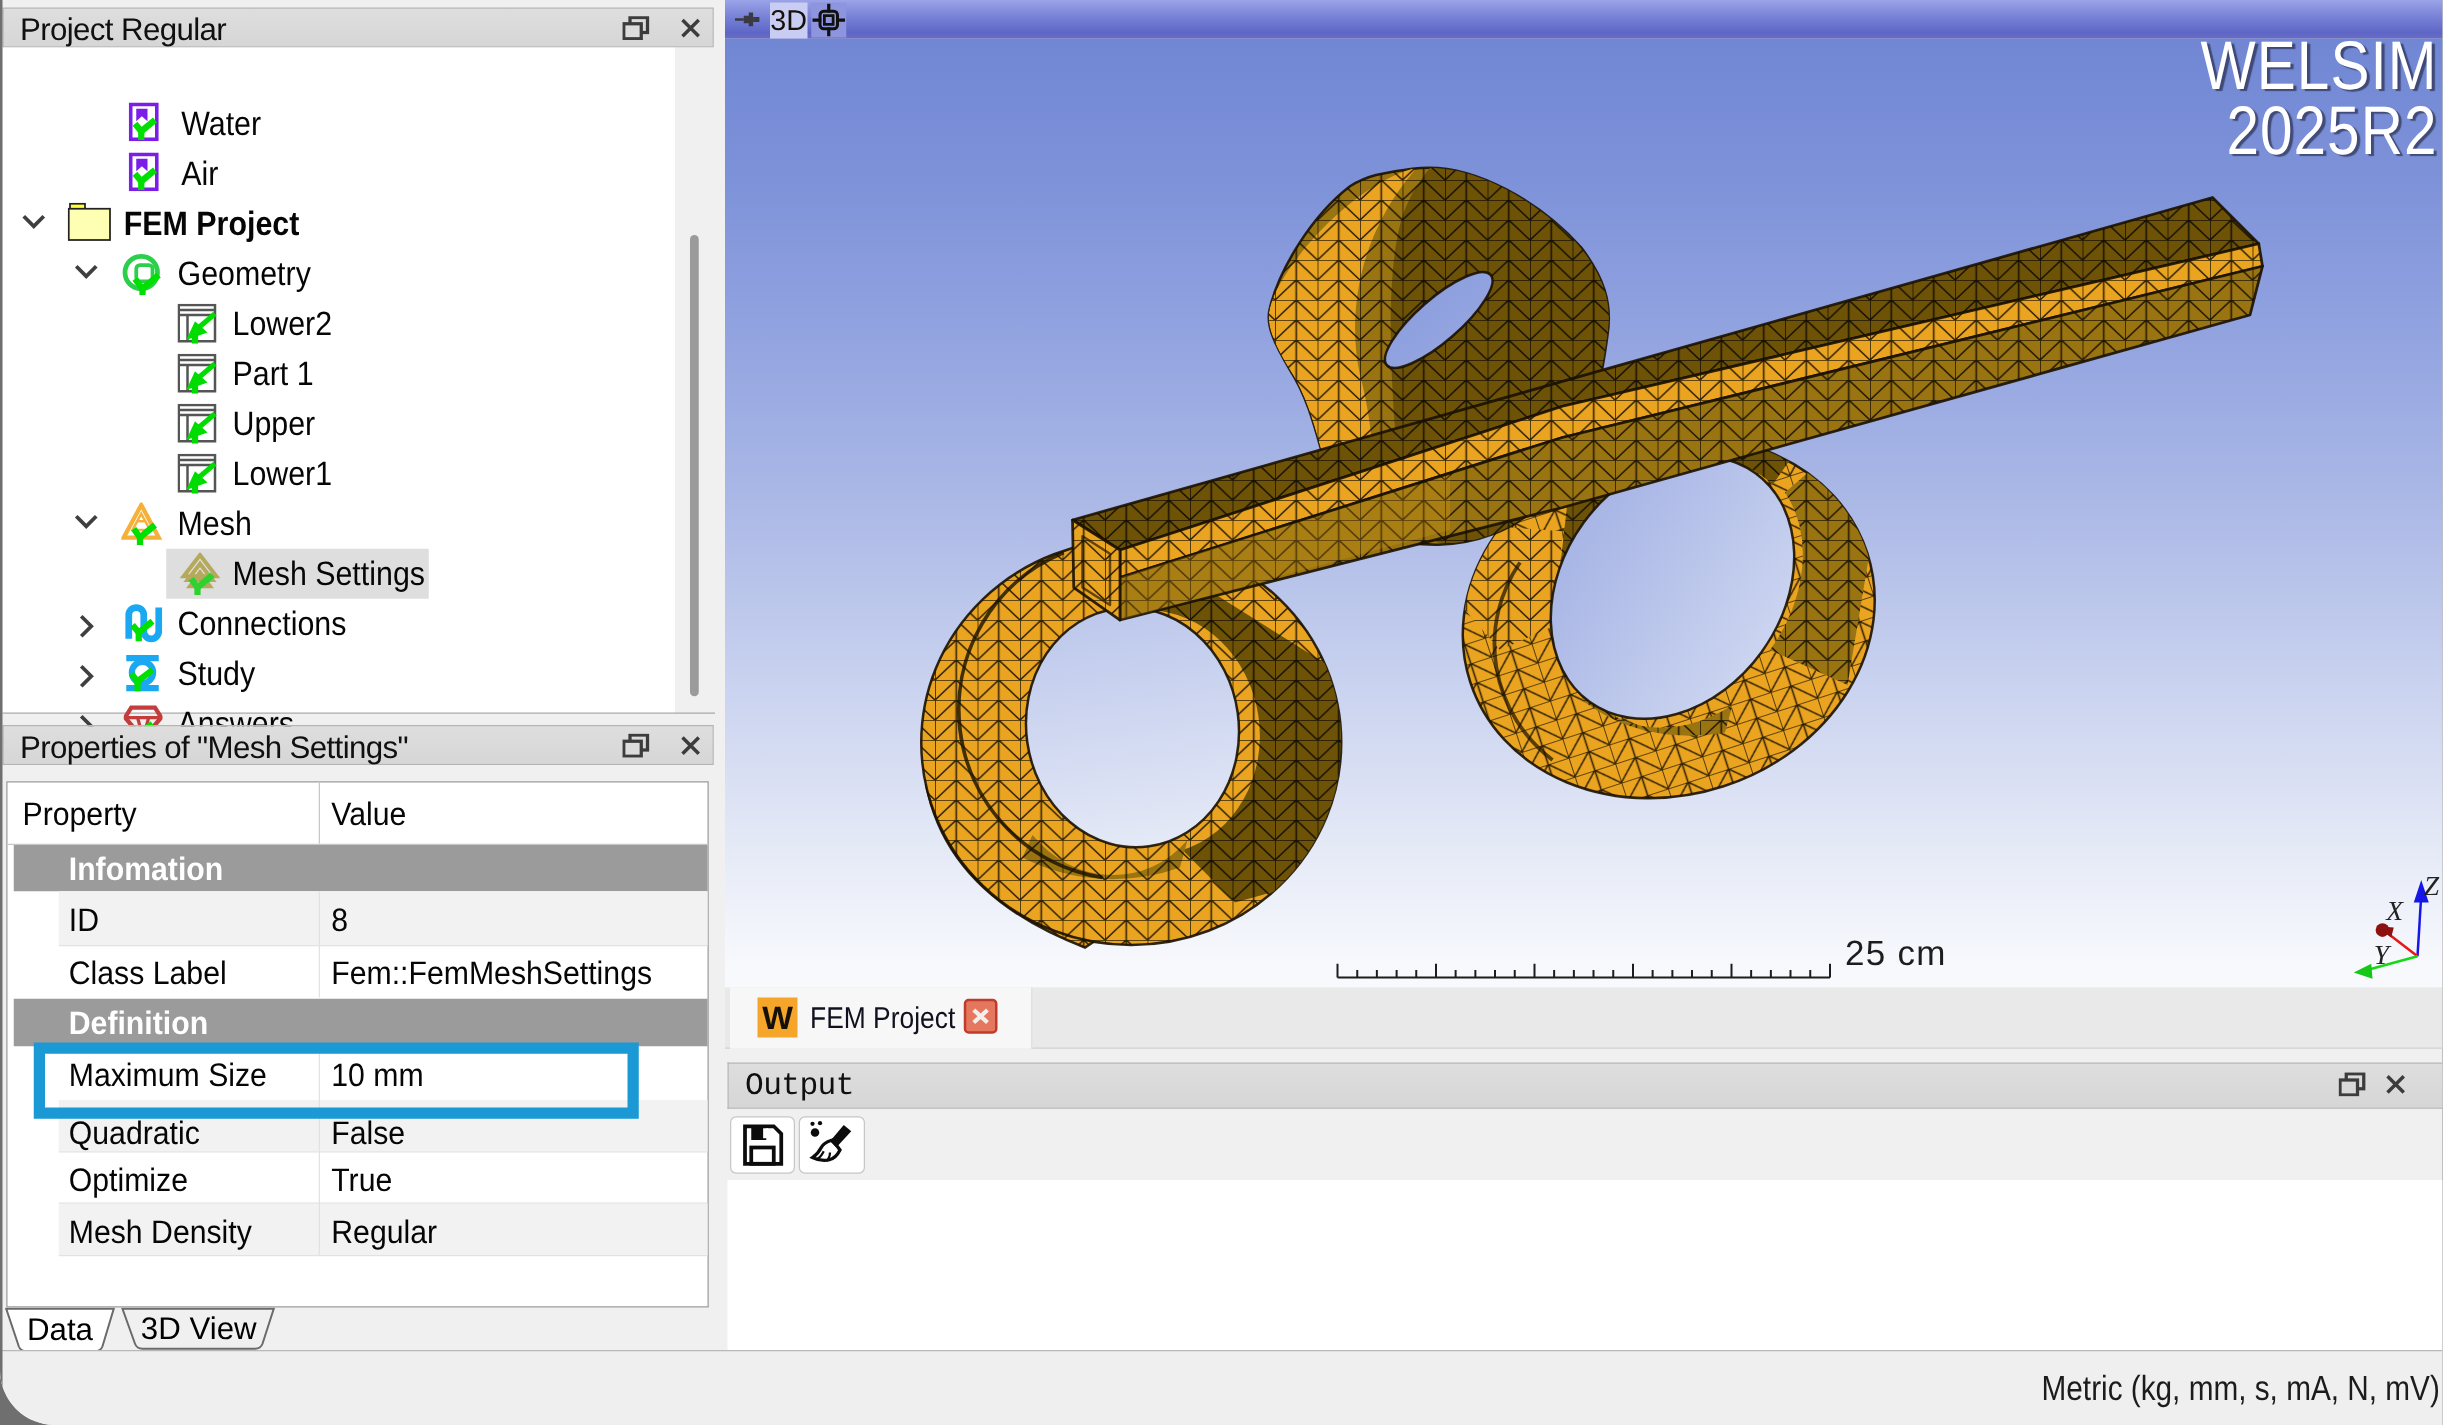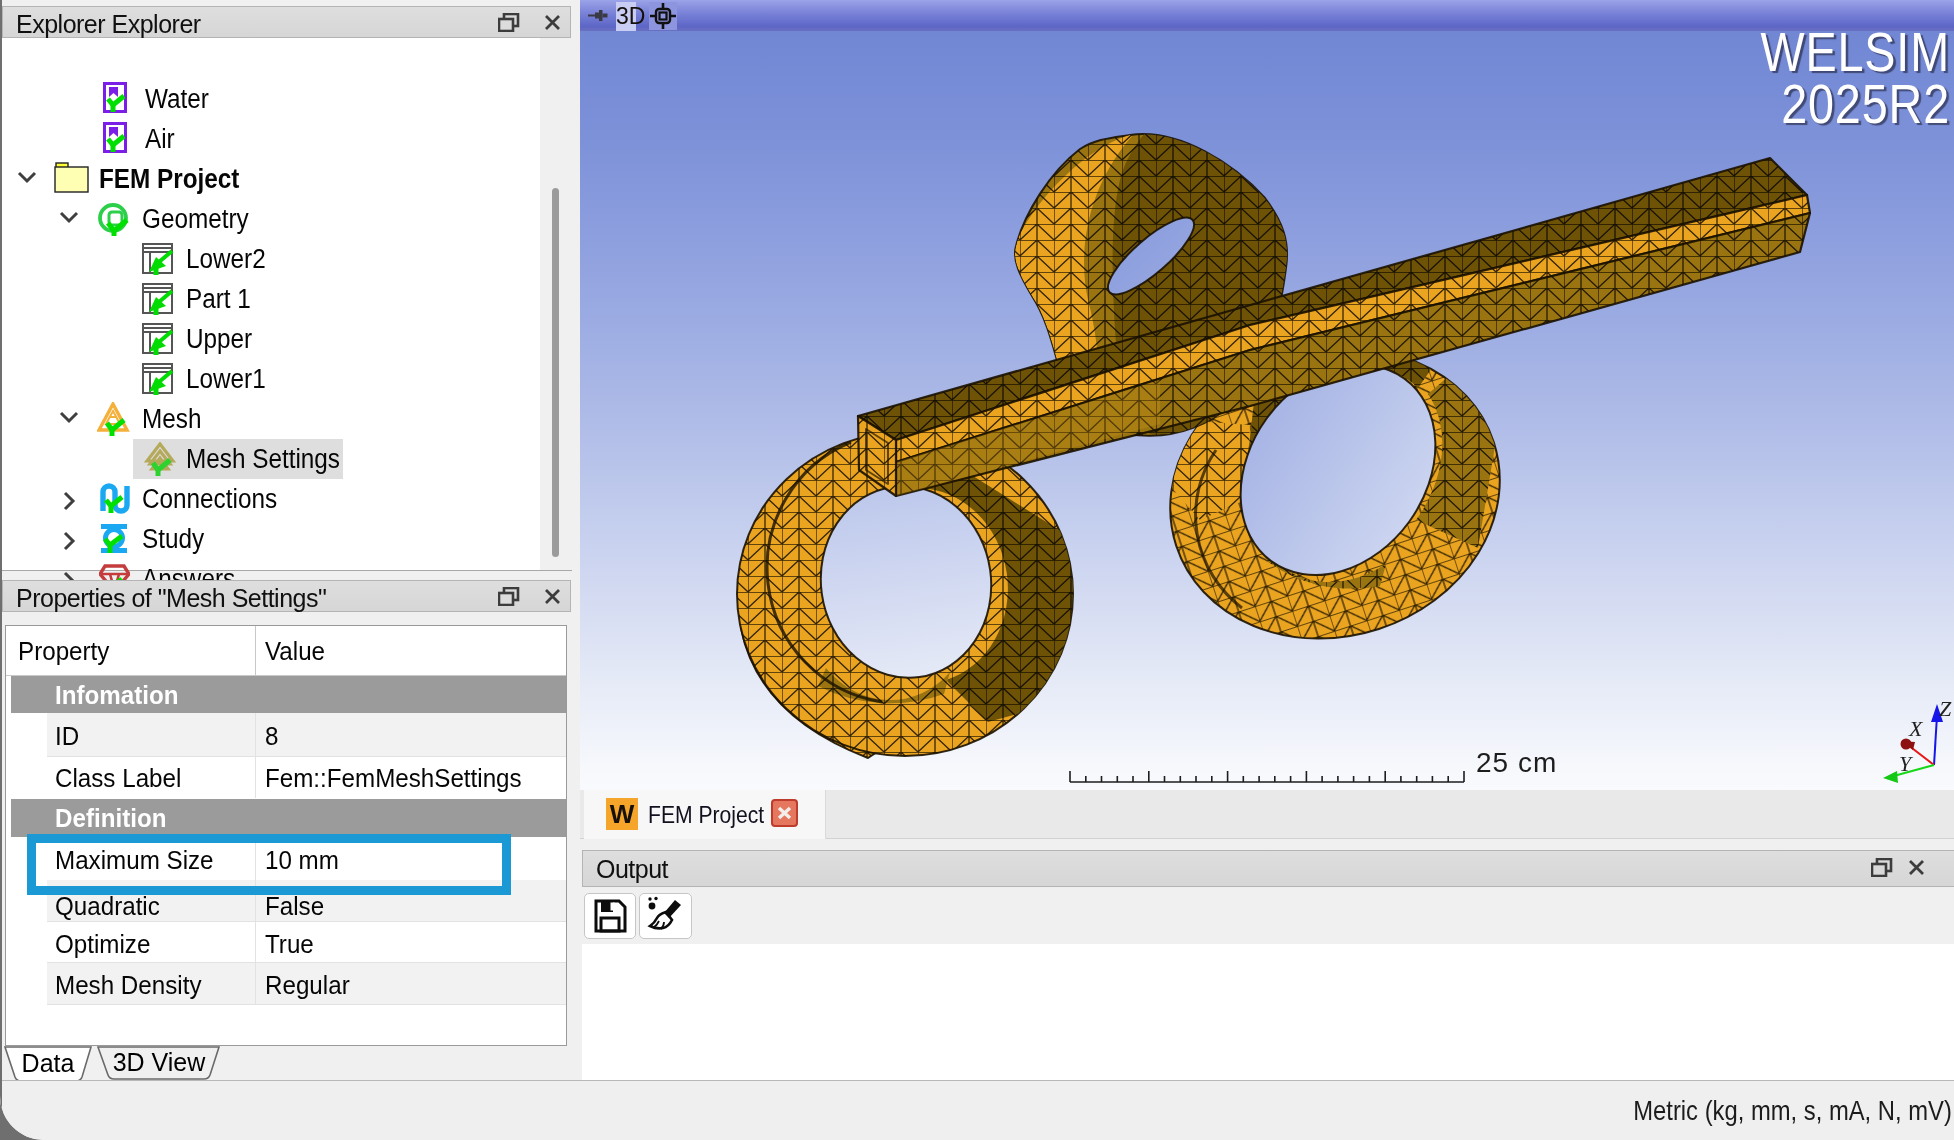--- a/index.html
+++ b/index.html
@@ -14,21 +14,21 @@
   .row { position:absolute; height:40px; font-size:27px; color:#060606;
     display:flex; align-items:center; white-space:nowrap;
     transform:scaleX(0.9); transform-origin:0 50%; }
   .cell { position:absolute; font-size:26px; color:#060606; white-space:nowrap;
     transform:scaleX(0.93); transform-origin:0 50%; }
 </style>
 </head>
 <body>
 <div id="app">
 
-  <div class="ptitle" style="left:2px;top:6px;width:569px;height:32px;">Explorer Explorer</div>
+  <div class="ptitle" style="left:2px;top:6px;width:569px;height:32px;">Project Regular</div>
   <svg class="abs" style="left:498px;top:13px;" width="22" height="19" viewBox="0 0 22 19">
     <rect x="6" y="1" width="14" height="12" fill="none" stroke="#3c3c3c" stroke-width="2.6"></rect>
     <rect x="1" y="6" width="14" height="12" fill="#dcdcdc" stroke="#3c3c3c" stroke-width="2.6"></rect>
   </svg>
   <svg class="abs" style="left:544px;top:14px;" width="17" height="17" viewBox="0 0 17 17">
     <path d="M2 2L15 15M15 2L2 15" stroke="#3c3c3c" stroke-width="2.8" fill="none"></path>
   </svg>
 
   <div class="abs" style="left:2px;top:38px;width:538px;height:533px;background:#fff;border-bottom:1px solid #a8a8a8;"></div>
   <div class="abs" style="left:540px;top:38px;width:32px;height:533px;background:#f0f0f0;border-bottom:1px solid #a8a8a8;"></div>
@@ -212,21 +212,21 @@
 
   <svg class="abs" style="left:0;top:1046px;" width="240" height="40" viewBox="0 0 240 40">
     <path d="M98 1 H219 L210 29 Q208.5 33 204 33 H114 Q109.5 33 108 29 Z" fill="#f0f0f0" stroke="#6a6a6a" stroke-width="1.6"></path>
     <path d="M5 1 H91 L82 31 Q80.5 35 76 35 H21 Q16.5 35 15 31 Z" fill="#ffffff" stroke="#6a6a6a" stroke-width="1.6"></path>
     <text x="48" y="26" font-size="25" fill="#000" text-anchor="middle">Data</text>
     <text x="159" y="25" font-size="25" fill="#000" text-anchor="middle">3D View</text>
   </svg>
   <div class="abs" style="left:252px;top:1085px;width:1px;height:55px;background:#dcdcdc;"></div>
 
   <div class="abs" style="left:580px;top:0;width:1374px;height:31px;background:linear-gradient(#9ba3e8 0%,#7b84d8 40%,#5d66c6 85%,#6a6fc0 100%);"></div>
-  <div class="abs" style="left:616px;top:2px;width:20px;height:29px;background:#c9cdf4;color:#15100a;font-size:23px;text-align:center;line-height:29px;">3D</div>
+  <div class="abs" style="left:616px;top:2px;width:30px;height:29px;background:#c9cdf4;color:#15100a;font-size:23px;text-align:center;line-height:29px;">3D</div>
   <svg class="abs" style="left:587px;top:8px;" width="22" height="15" viewBox="0 0 22 15">
     <path d="M1 7.5H8" stroke="#3a3a44" stroke-width="2"></path>
     <path d="M8 4.5h4v6H8z M12 2h3.5v11H12z" fill="#3a3a44"></path>
     <path d="M15.5 5.5h5v4h-5z" fill="#3a3a44"></path>
   </svg>
   <div class="abs" style="left:649px;top:2px;width:28px;height:28px;background:#8d95de;"></div>
   <svg class="abs" style="left:649px;top:2px;" width="28" height="28" viewBox="0 0 28 28">
     <path d="M14 1v7M14 20v7M1 14h7M20 14h7" stroke="#101010" stroke-width="2.6"></path>
     <rect x="7" y="7" width="14" height="14" rx="3" fill="none" stroke="#101010" stroke-width="2.4"></rect>
     <rect x="10.5" y="10.5" width="7" height="7" fill="none" stroke="#101010" stroke-width="2.2"></rect>
@@ -347,21 +347,21 @@
 
   <div class="abs" style="left:580px;top:790px;width:1374px;height:49px;background:#e9e9e9;border-bottom:1px solid #d2d2d2;"></div>
   <div class="abs" style="left:584px;top:790px;width:242px;height:49px;background:#f7f7f7;border-right:1px solid #dadada;"></div>
   <div class="abs" style="left:606px;top:798px;width:32px;height:32px;background:#f5a62a;color:#151009;font-weight:bold;font-size:26px;text-align:center;line-height:32px;">W</div>
   <div class="abs" style="left:648px;top:800px;font-size:24px;color:#10101e;line-height:30px;transform:scaleX(0.88);transform-origin:0 50%;">FEM Project</div>
   <div class="abs" style="left:771px;top:799px;width:27px;height:28px;border:2px solid #bf3b2b;border-radius:4px;background:#e4775e;"></div>
   <svg class="abs" style="left:771px;top:799px;" width="27" height="28" viewBox="0 0 27 28">
     <path d="M8 9L19 19M19 9L8 19" stroke="#f3eeea" stroke-width="3.4"></path>
   </svg>
 
-  <div class="ptitle" style="left:582px;top:850px;width:1372px;height:37px;line-height:36px;border-right:none;">Output</div>
+  <div class="ptitle" style="left:582px;top:850px;width:1372px;height:37px;line-height:36px;border-right:none;font-family:Liberation Mono, monospace;">Output</div>
   <svg class="abs" style="left:1871px;top:858px;" width="22" height="19" viewBox="0 0 22 19">
     <rect x="6" y="1" width="14" height="12" fill="none" stroke="#3c3c3c" stroke-width="2.6"></rect>
     <rect x="1" y="6" width="14" height="12" fill="#d8d8d8" stroke="#3c3c3c" stroke-width="2.6"></rect>
   </svg>
   <svg class="abs" style="left:1908px;top:859px;" width="17" height="17" viewBox="0 0 17 17">
     <path d="M2 2L15 15M15 2L2 15" stroke="#3c3c3c" stroke-width="2.8" fill="none"></path>
   </svg>
 
   <div class="abs" style="left:584px;top:893px;width:52px;height:46px;background:#fff;border:1px solid #c6c6c6;border-radius:5px;"></div>
   <svg class="abs" style="left:584px;top:893px;" width="52" height="46" viewBox="0 0 52 46">

